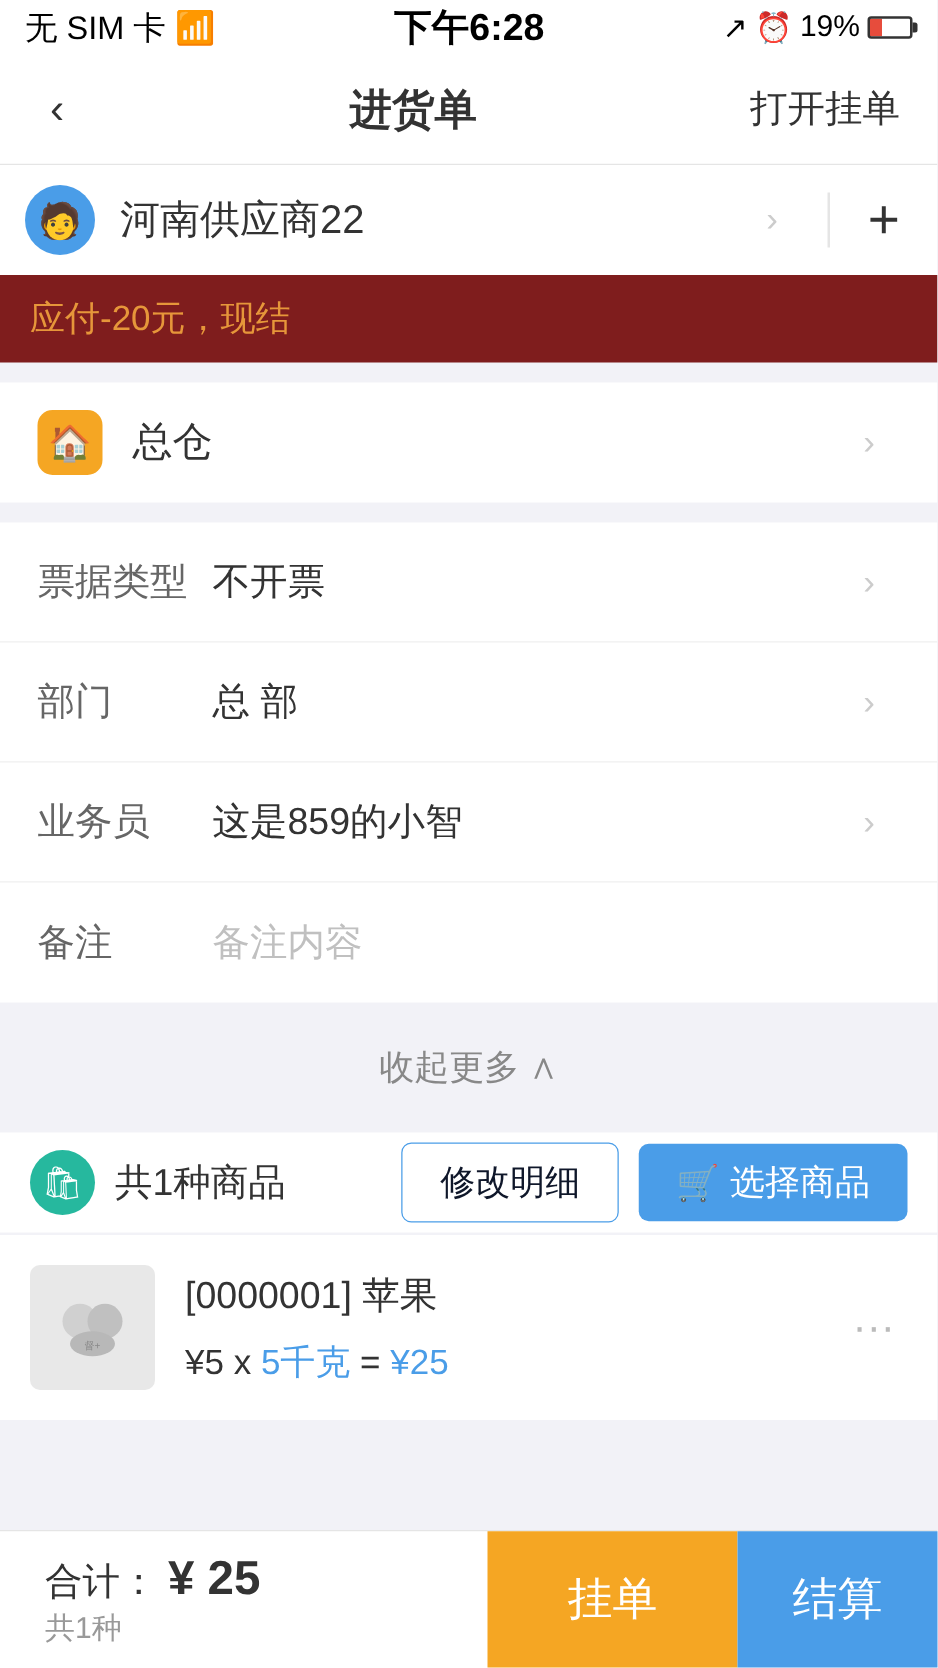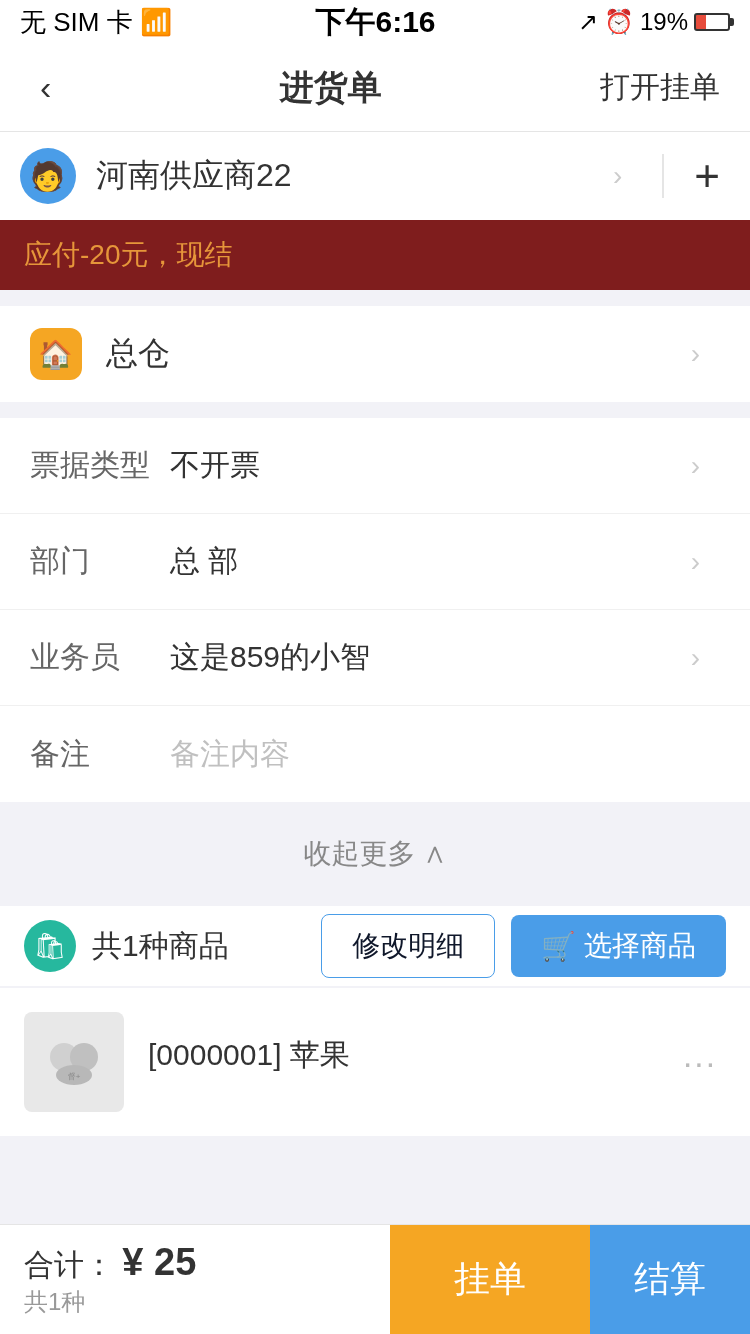--- a/index.html
+++ b/index.html
@@ -319,21 +319,21 @@
       height: 110px;
       display: flex;
       background: #fff;
       border-top: 1px solid #e5e5e5;
     }
     .total-info {
       flex: 1;
       display: flex;
       flex-direction: column;
       justify-content: center;
-      padding: 0 24px;
+      padding: 0 36px;
     }
     .total-label {
       font-size: 30px;
       color: #333;
     }
     .total-count {
       font-size: 24px;
       color: #999;
     }
     .total-amount {
@@ -368,21 +368,21 @@
     }
   </style>
 </head>
 <body>
 
 <div class="status-bar">
   <div class="status-left">
     <span>无 SIM 卡</span>
     <span>📶</span>
   </div>
-  <div class="status-center">下午6:16</div>
+  <div class="status-center">下午6:28</div>
   <div class="status-right">
     <span>↗</span>
     <span>⏰</span>
     <span>19%</span>
     <span class="battery-icon"></span>
   </div>
 </div>
 
 <div class="nav-bar">
   <span class="nav-back">‹</span>
@@ -461,20 +461,27 @@
         <circle cx="40" cy="20" r="14" fill="#c0c0c0"></circle>
         <ellipse cx="30" cy="38" rx="18" ry="10" fill="#b8b8b8"></ellipse>
         <text x="30" y="42" text-anchor="middle" fill="#888" font-size="8">督+</text>
       </svg>
     </div>
     <div class="product-info">
       <div class="product-name">
         <span>[0000001]</span>
         <span>苹果</span>
       </div>
+      <div class="product-price">
+        <span>¥5</span>
+        <span> x </span>
+        <span class="highlight">5千克</span>
+        <span> = </span>
+        <span class="highlight">¥25</span>
+      </div>
     </div>
     <span class="product-more">···</span>
   </div>
 
 </div>
 
 <div class="bottom-bar">
   <div class="total-info">
     <div>
       <span class="total-label">

